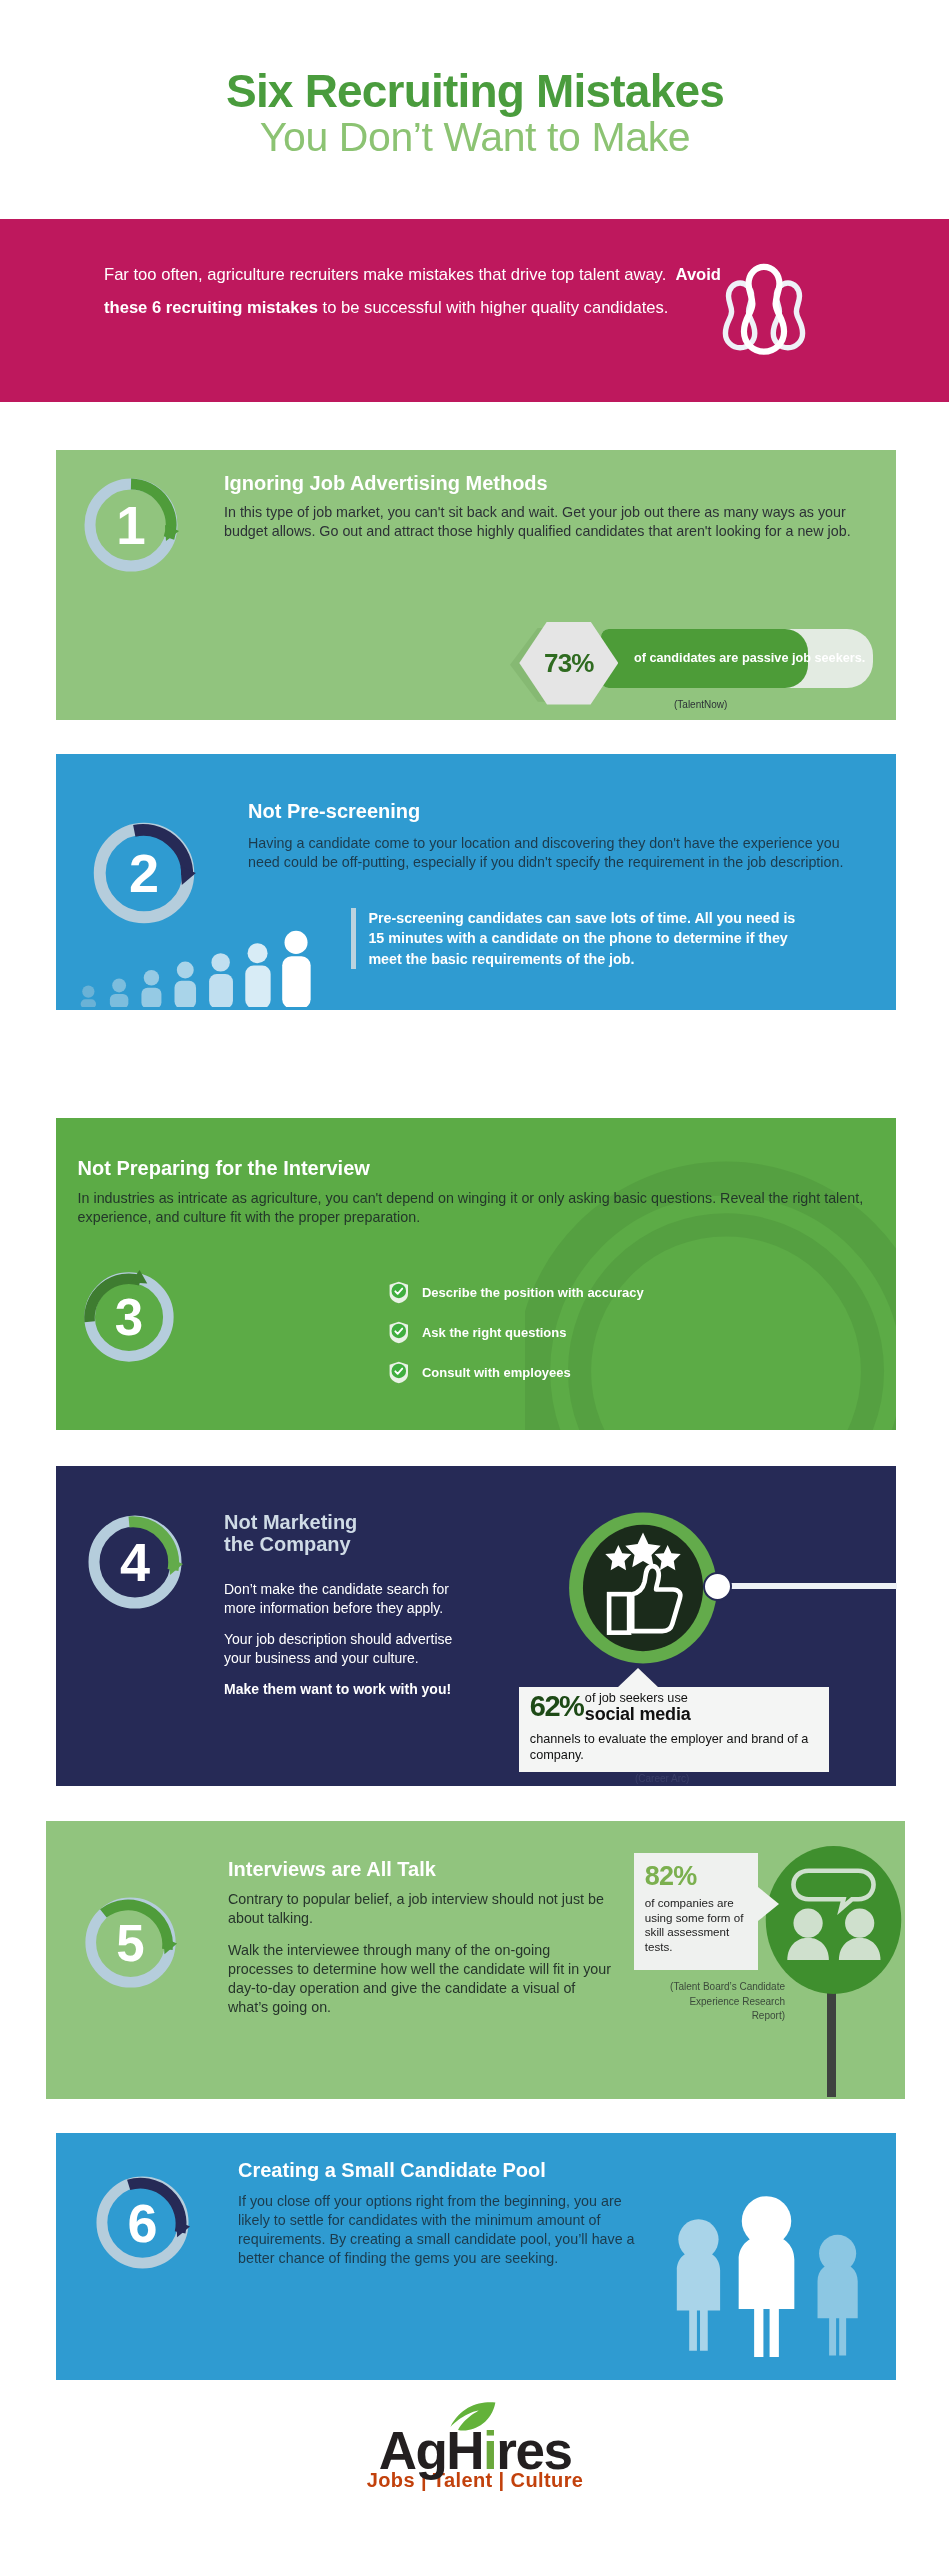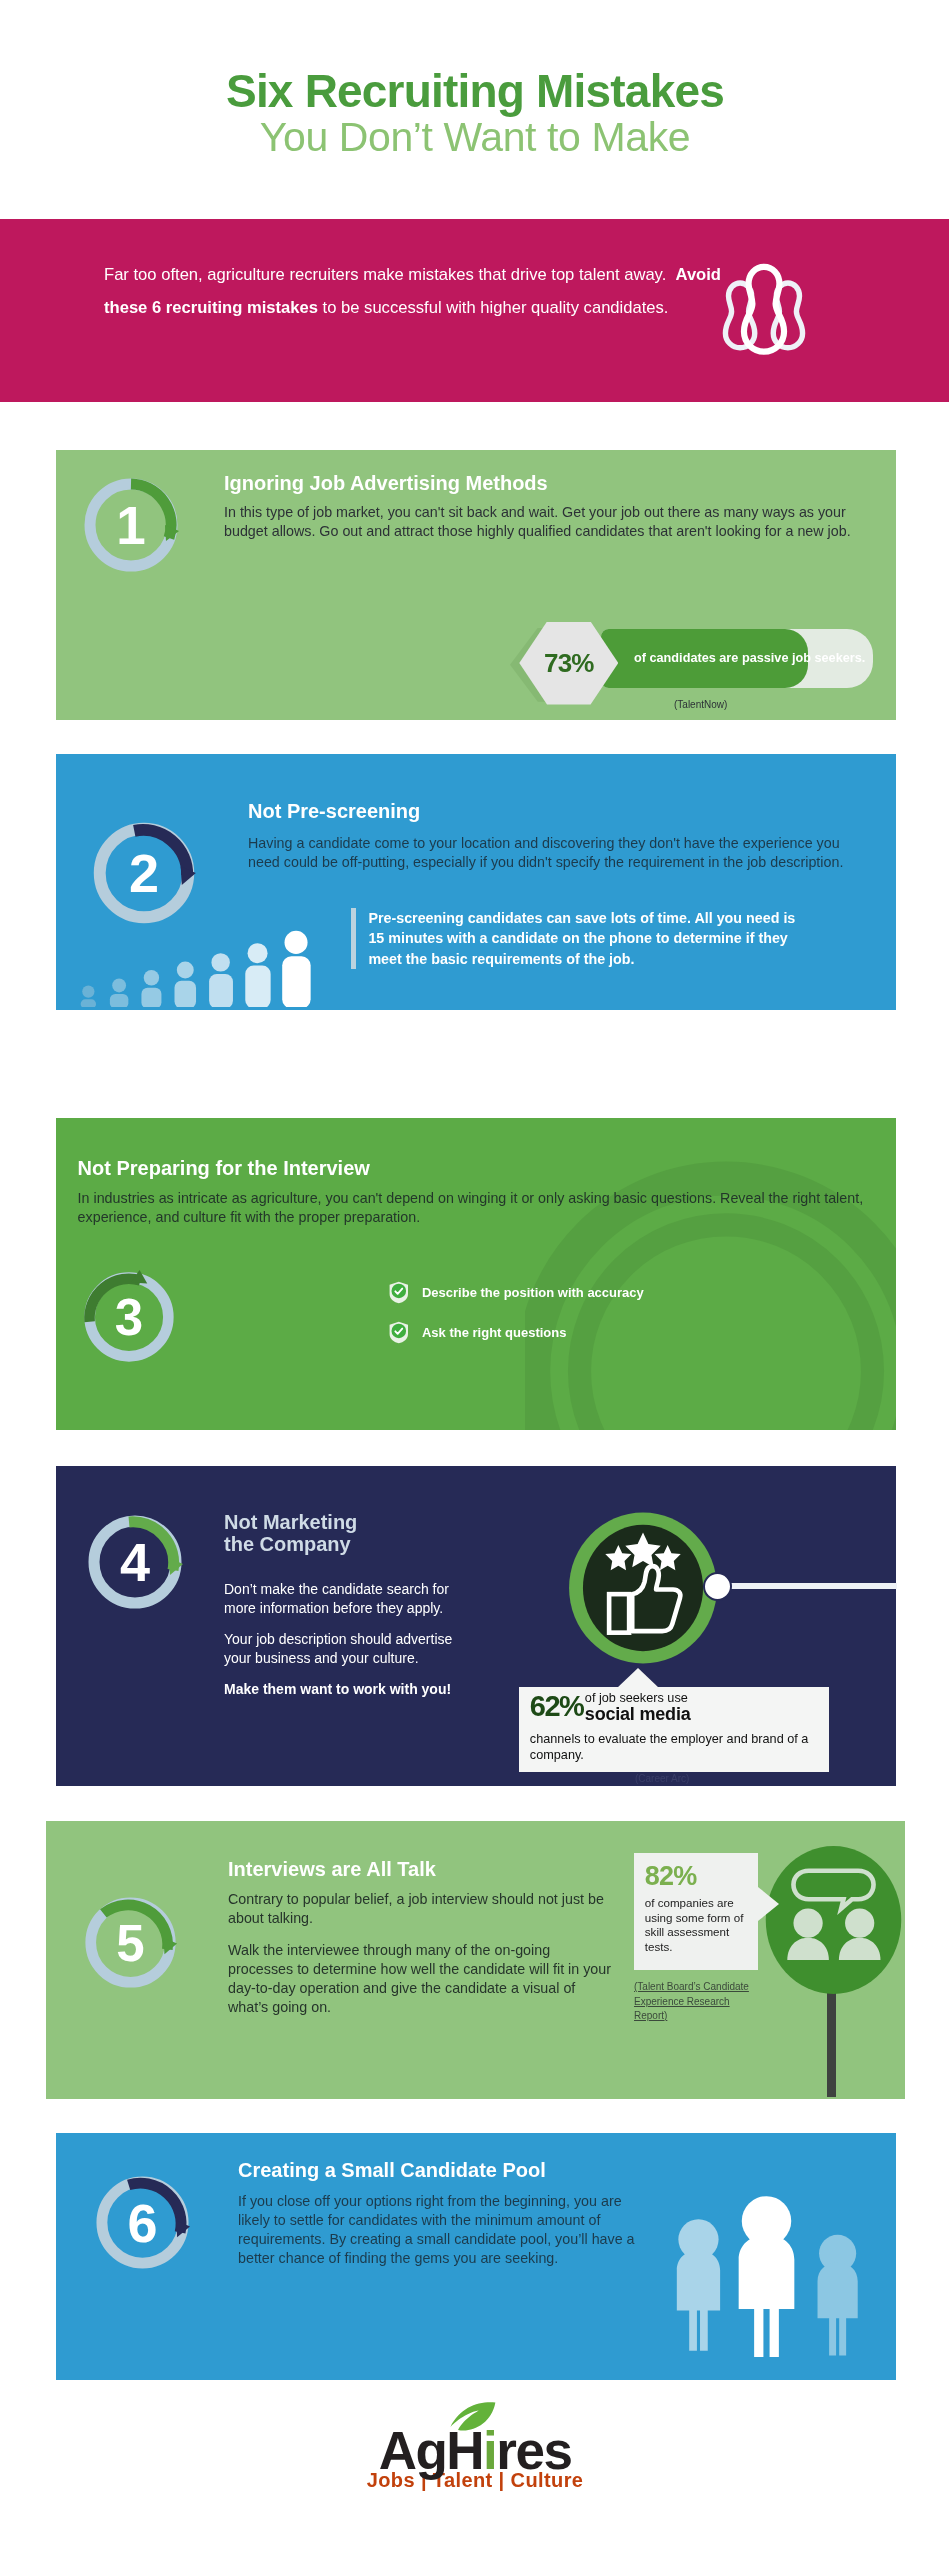--- a/index.html
+++ b/index.html
@@ -125,22 +125,22 @@
   #s5 .t { position:absolute; left:182px; top:37px; font-size:20px; }
   #s5 .b { position:absolute; left:182px; top:69px; width:386px; font-size:14.3px; color:#26352b; }
   #s5 .b p { margin-bottom:12.4px; }
   #s5 .ring { left:36px; top:73px; width:97px; height:97px; }
   #s5 .ring .num { font-size:51px; }
   .box5 { position:absolute; left:588px; top:32px; width:124px; height:117px; background:#eff1ef; }
   .box5-pct { position:absolute; left:10.8px; top:7.7px; color:#7bb04f; font-size:27px; font-weight:bold; letter-spacing:-0.8px; }
   .box5-tx { position:absolute; left:10.8px; top:43px; width:110px; color:#222; font-size:11.6px; line-height:1.26; }
   .box5-arrow { position:absolute; left:712px; top:66px; width:0; height:0;
     border-top:17px solid transparent; border-bottom:17px solid transparent; border-left:21.6px solid #eff1ef; }
-  .src5 { position:absolute; left:588px; top:159px; width:131px; text-align:left;
-    color:#3b4a3b; font-size:10px; line-height:1.45;text-decoration:underline; }
+  .src5 { position:absolute; left:608px; top:159px; width:131px; text-align:right;
+    color:#3b4a3b; font-size:10px; line-height:1.45; }
   .bubble5 { position:absolute; left:718px; top:21.6px; width:139px; height:154px; }
   .stem5 { position:absolute; left:781px; top:171px; width:8.5px; height:105px; background:#3e423f; }
 
   
   #s6 { left:56px; top:2133px; width:840px; height:247px; }
   #s6 .t { position:absolute; left:182px; top:26px; font-size:20px; }
   #s6 .b { position:absolute; left:182px; top:59px; width:409px; font-size:14.3px; color:#1c3b4d; }
   #s6 .ring { left:37px; top:40px; width:99px; height:99px; }
   #s6 .ring .num { font-size:54px; }
   .trio { position:absolute; left:610px; top:60px; width:201px; height:164px; }
@@ -266,20 +266,28 @@
       <span class="chk-lb">Describe the position with accuracy</span>
     </div>
     <div class="chk-row">
       <svg class="chk-ic" viewBox="0 0 28 30">
         <path d="M14 1 L26 5 v12 c0 7-6 11-12 12 C8 28 2 24 2 17 V5 Z" fill="#e9f2e6"></path>
         <circle cx="14" cy="13" r="9.5" fill="#3fae3f"></circle>
         <path d="M9.5 13.5 l3 3.2 6-6.8" fill="none" stroke="#fff" stroke-width="2.4" stroke-linecap="round" stroke-linejoin="round"></path>
       </svg>
       <span class="chk-lb">Ask the right questions</span>
     </div>
+    <div class="chk-row">
+      <svg class="chk-ic" viewBox="0 0 28 30">
+        <path d="M14 1 L26 5 v12 c0 7-6 11-12 12 C8 28 2 24 2 17 V5 Z" fill="#e9f2e6"></path>
+        <circle cx="14" cy="13" r="9.5" fill="#3fae3f"></circle>
+        <path d="M9.5 13.5 l3 3.2 6-6.8" fill="none" stroke="#fff" stroke-width="2.4" stroke-linecap="round" stroke-linejoin="round"></path>
+      </svg>
+      <span class="chk-lb">Consult with employees</span>
+    </div>
   </div>
 </div>
 
 <div class="sec sec-navy" id="s4">
   <div class="ring">
     <svg viewBox="0 0 100 100" width="100" height="100">
       <circle cx="50" cy="50" r="41" fill="none" stroke="#b5cddc" stroke-width="11"></circle>
       <path d="M44 10 A41 41 0 0 1 88 58" fill="none" stroke="#63ab4b" stroke-width="11"></path>
       <path d="M84 46 l14 6 -13 11 z" fill="#63ab4b"></path>
     </svg>

